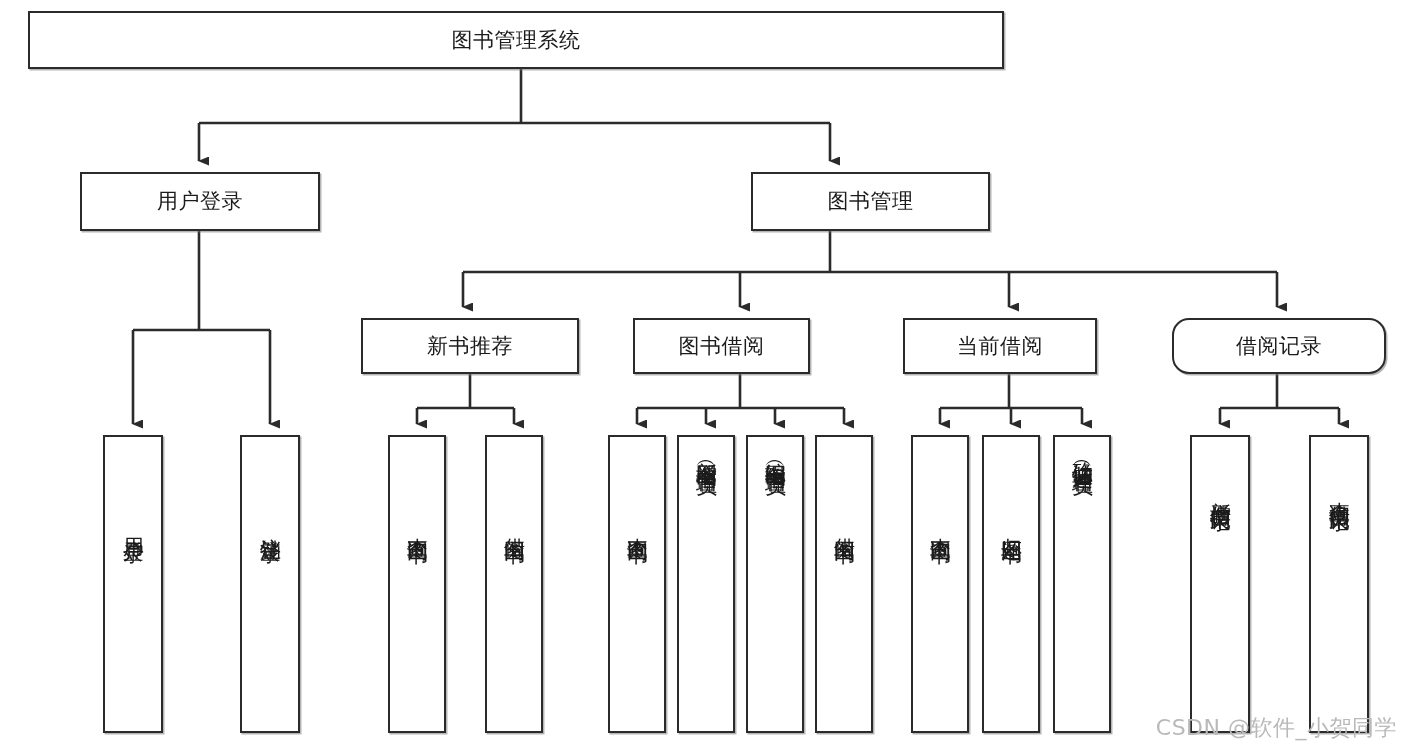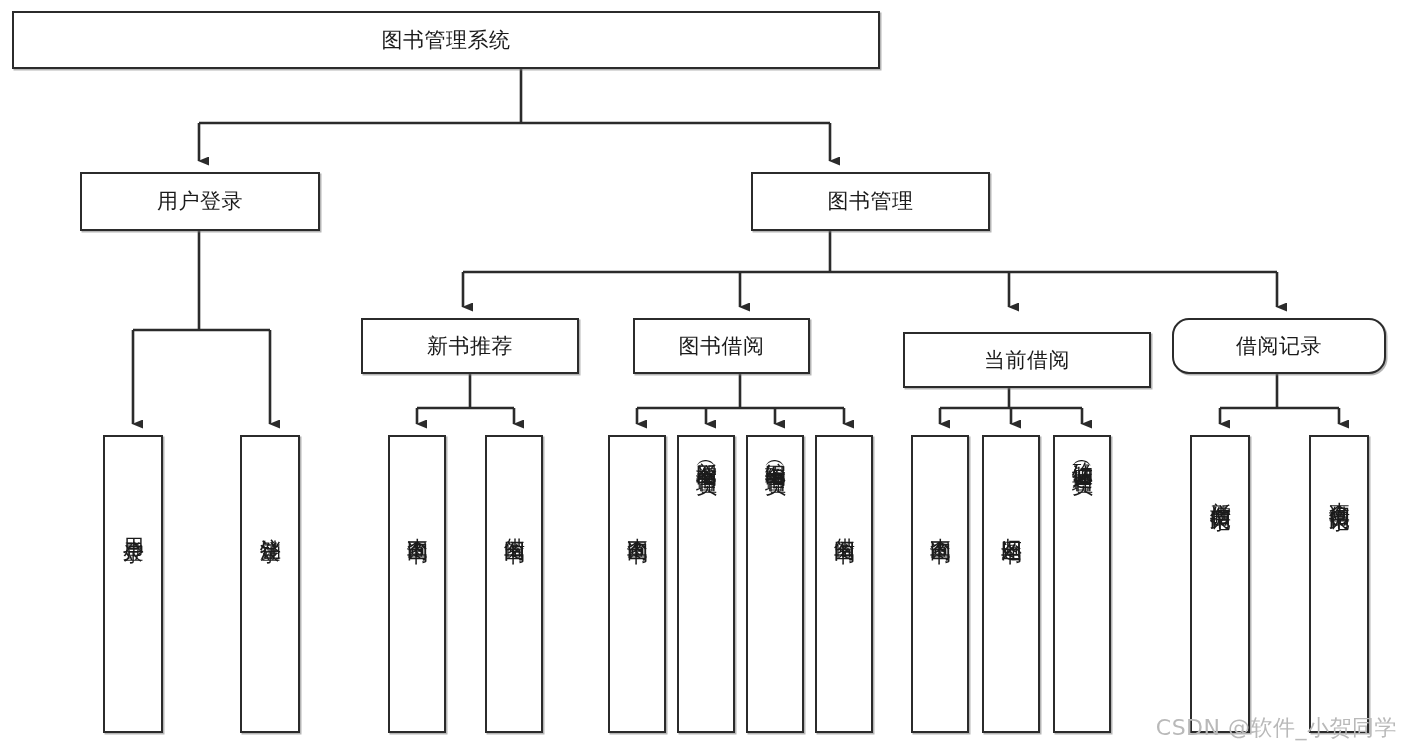--- a/index.html
+++ b/index.html
@@ -119,36 +119,36 @@
         <line x1="1011" y1="408" x2="1011" y2="424" marker-end="url(#arrowhead)"></line>
         <line x1="1082" y1="408" x2="1082" y2="424" marker-end="url(#arrowhead)"></line>
         <line x1="1277" y1="374" x2="1277" y2="408"></line>
         <line x1="1220" y1="408" x2="1339" y2="408"></line>
         <line x1="1220" y1="408" x2="1220" y2="424" marker-end="url(#arrowhead)"></line>
         <line x1="1339" y1="408" x2="1339" y2="424" marker-end="url(#arrowhead)"></line>
       </g>
   </svg>
 
   <div id="node-layer">
-      <div class="node horizontal" style="left: 12px; top: 11px; width: 868px; height: 58px;">
+      <div class="node horizontal" style="left: 28px; top: 11px; width: 976px; height: 58px;">
         <span class="node-label">图书管理系统</span>
       </div>
       <div class="node horizontal" style="left: 80px; top: 172px; width: 240px; height: 59px;">
         <span class="node-label">用户登录</span>
       </div>
       <div class="node horizontal" style="left: 711px; top: 172px; width: 239px; height: 59px; margin-left: 40px;">
         <span class="node-label">图书管理</span>
       </div>
       <div class="node horizontal" style="left: 361px; top: 318px; width: 218px; height: 56px;">
         <span class="node-label">新书推荐</span>
       </div>
       <div class="node horizontal" style="left: 633px; top: 318px; width: 177px; height: 56px;">
         <span class="node-label">图书借阅</span>
       </div>
-      <div class="node horizontal" style="left: 903px; top: 332px; width: 248px; height: 56px;">
+      <div class="node horizontal" style="left: 903px; top: 318px; width: 194px; height: 56px;">
         <span class="node-label">当前借阅</span>
       </div>
       <div class="node horizontal" style="left: 1172px; top: 318px; width: 214px; height: 56px; border-radius: 17px;">
         <span class="node-label">借阅记录</span>
       </div>
       <div class="node vertical mid" style="left: 103px; top: 435px; width: 60px; height: 298px;">
         <span class="node-label">用户登录</span>
       </div>
       <div class="node vertical mid" style="left: 240px; top: 435px; width: 60px; height: 298px;">
         <span class="node-label">注销登录</span>

